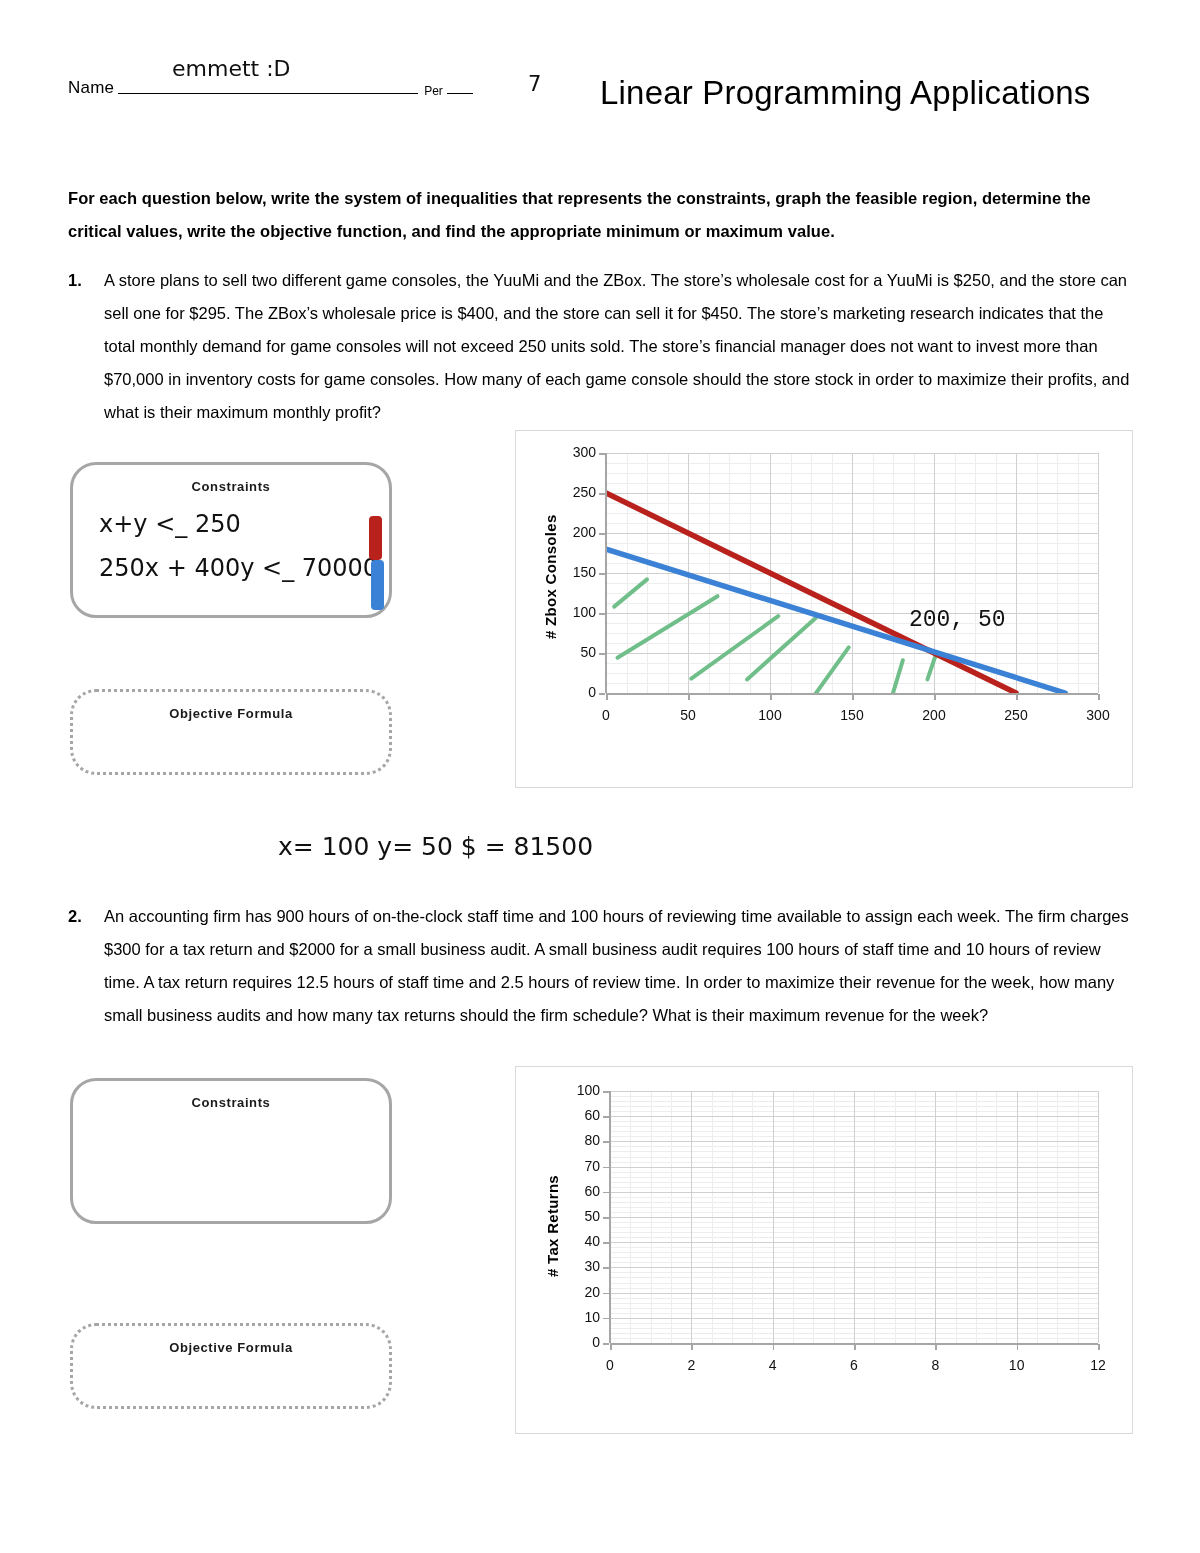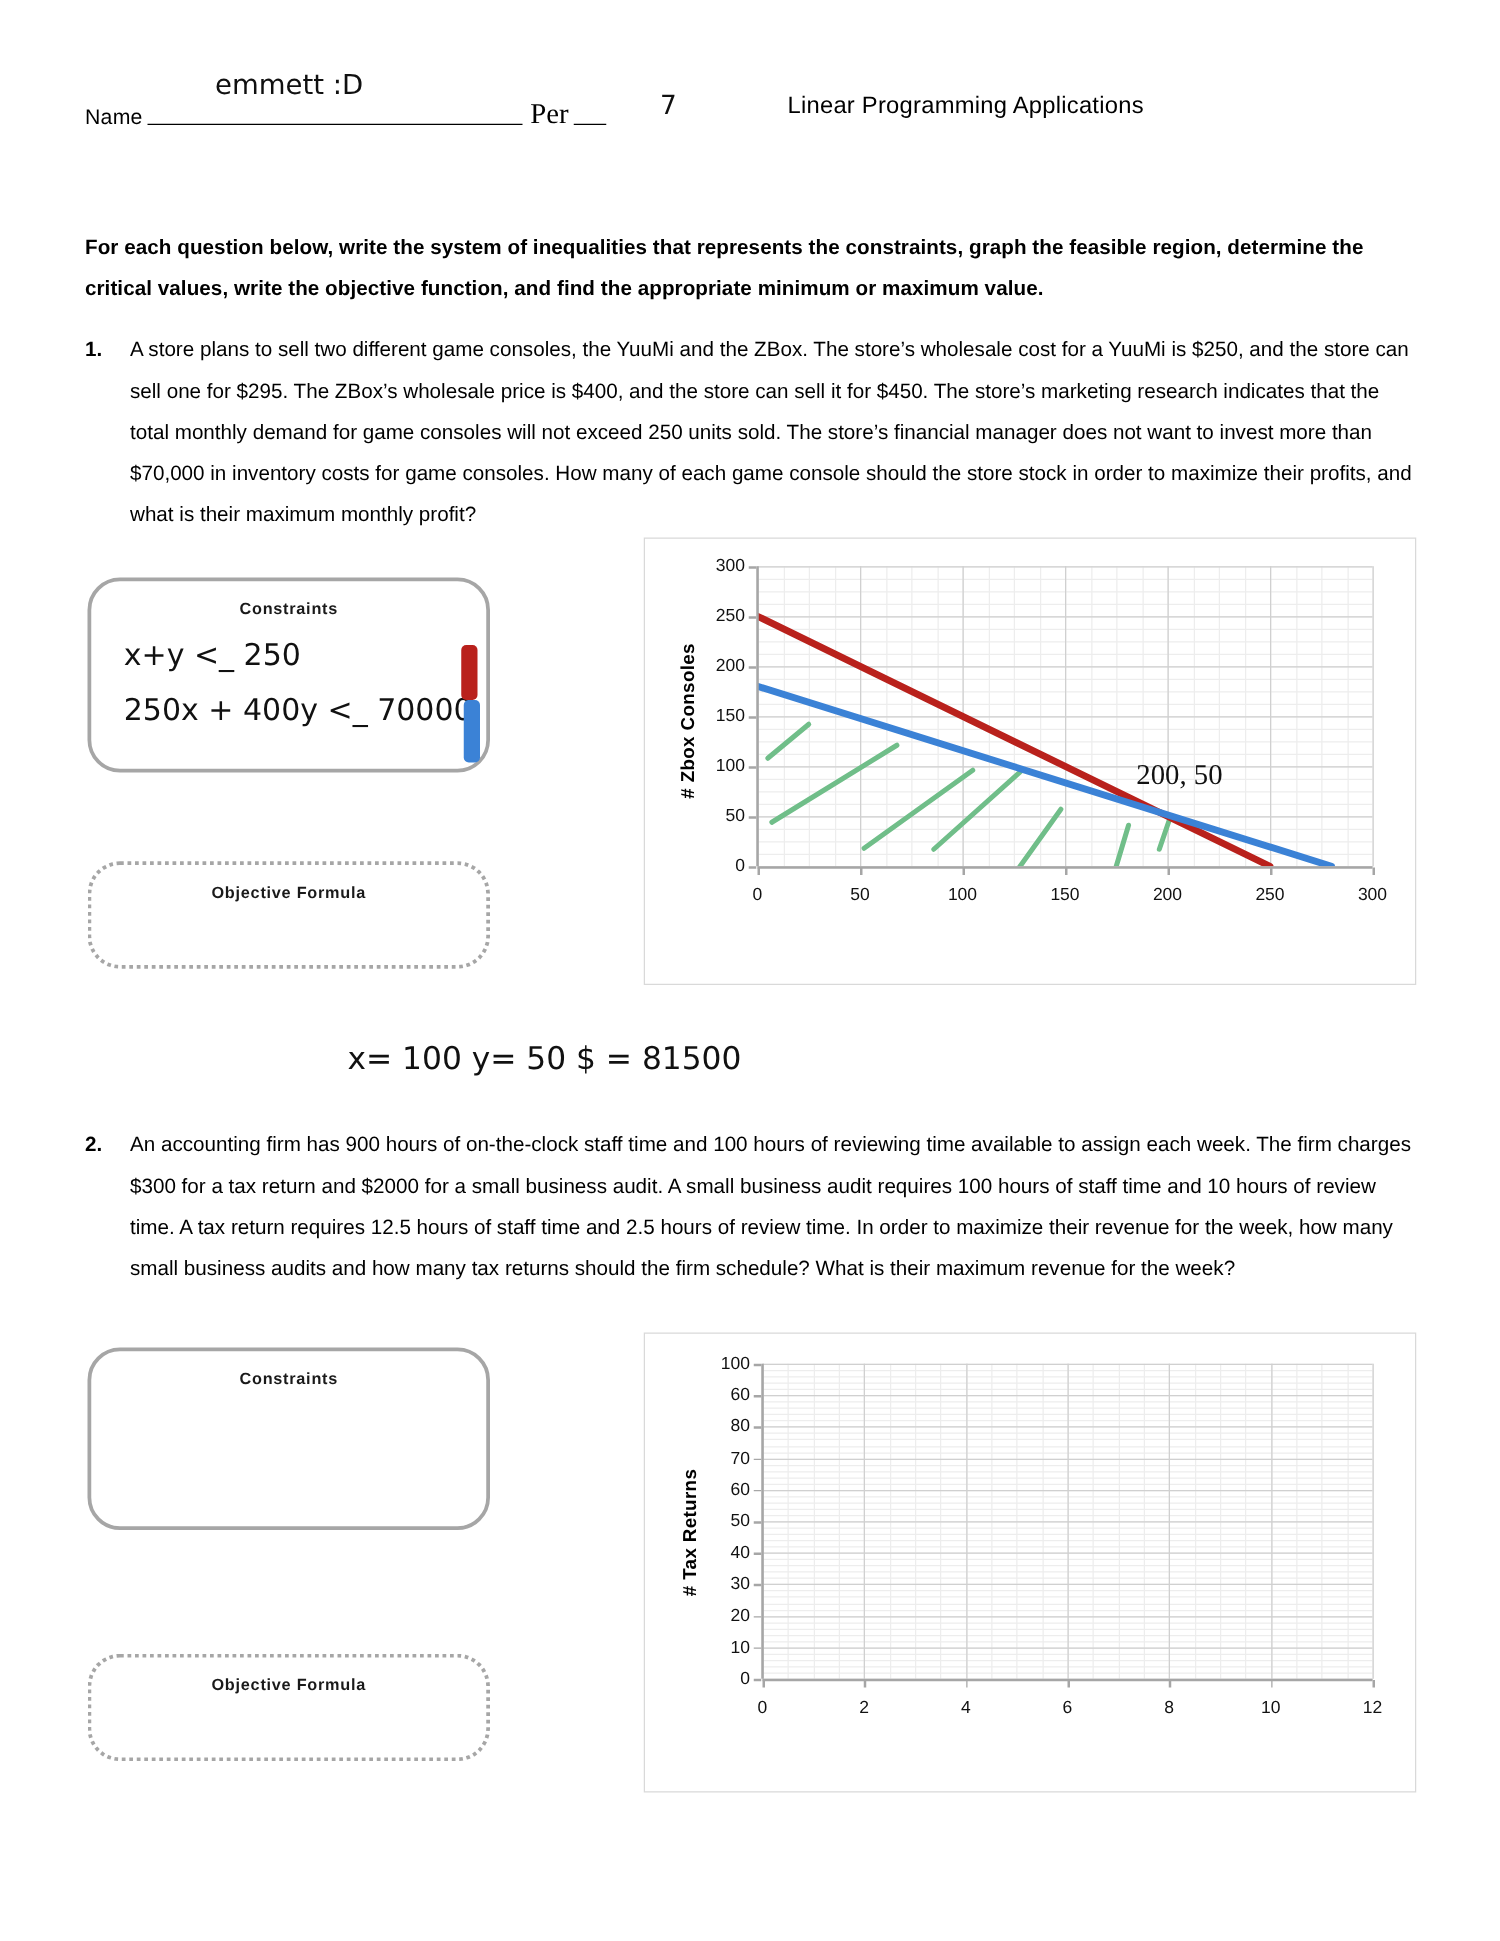--- a/index.html
+++ b/index.html
@@ -30,21 +30,21 @@
     font-size: 17px;
   }
   .name-label { font-size: 17px; letter-spacing: .2px; }
   .name-rule {
     display: inline-block;
     width: 300px;
     border-bottom: 1.6px solid #000;
     margin: 0 6px 4px 4px;
     height: 1px;
   }
-  .per-label { font-size: 23px; font-family: Liberation Serif, serif; }
+  .per-label { font-size: 12px; }
   .per-rule {
     display: inline-block;
     width: 26px;
     border-bottom: 1.6px solid #000;
     margin: 0 0 4px 4px;
     height: 1px;
   }
   .handwritten {
     font-family: "DejaVu Sans", sans-serif;
     font-size: 21px;
@@ -57,23 +57,23 @@
     font-size: 22px;
   }
   .per-written {
     position: absolute;
     left: 528px;
     top: 72px;
     font-size: 21px;
   }
   .doc-title {
     position: absolute;
-    left: 630px;
+    left: 600px;
     top: 74px;
-    font-size: 19px;
+    font-size: 33px;
     letter-spacing: .2px;
     white-space: nowrap;
   }
 
   
   .instructions {
     position: absolute;
     left: 68px;
     top: 182px;
     width: 1062px;
@@ -243,21 +243,21 @@
     background: #a6a6a6;
   }
   .tickmark-x {
     position: absolute;
     width: 1.5px;
     height: 6px;
     background: #a6a6a6;
   }
   .annotation {
     position: absolute;
-    font-family: Liberation Serif, serif;
+    font-family: Liberation Mono, monospace;
     font-size: 23px;
     color: #111;
     white-space: nowrap;
   }
   svg { display: block; }
 </style>
 </head>
 <body>
 
 <div class="header">

